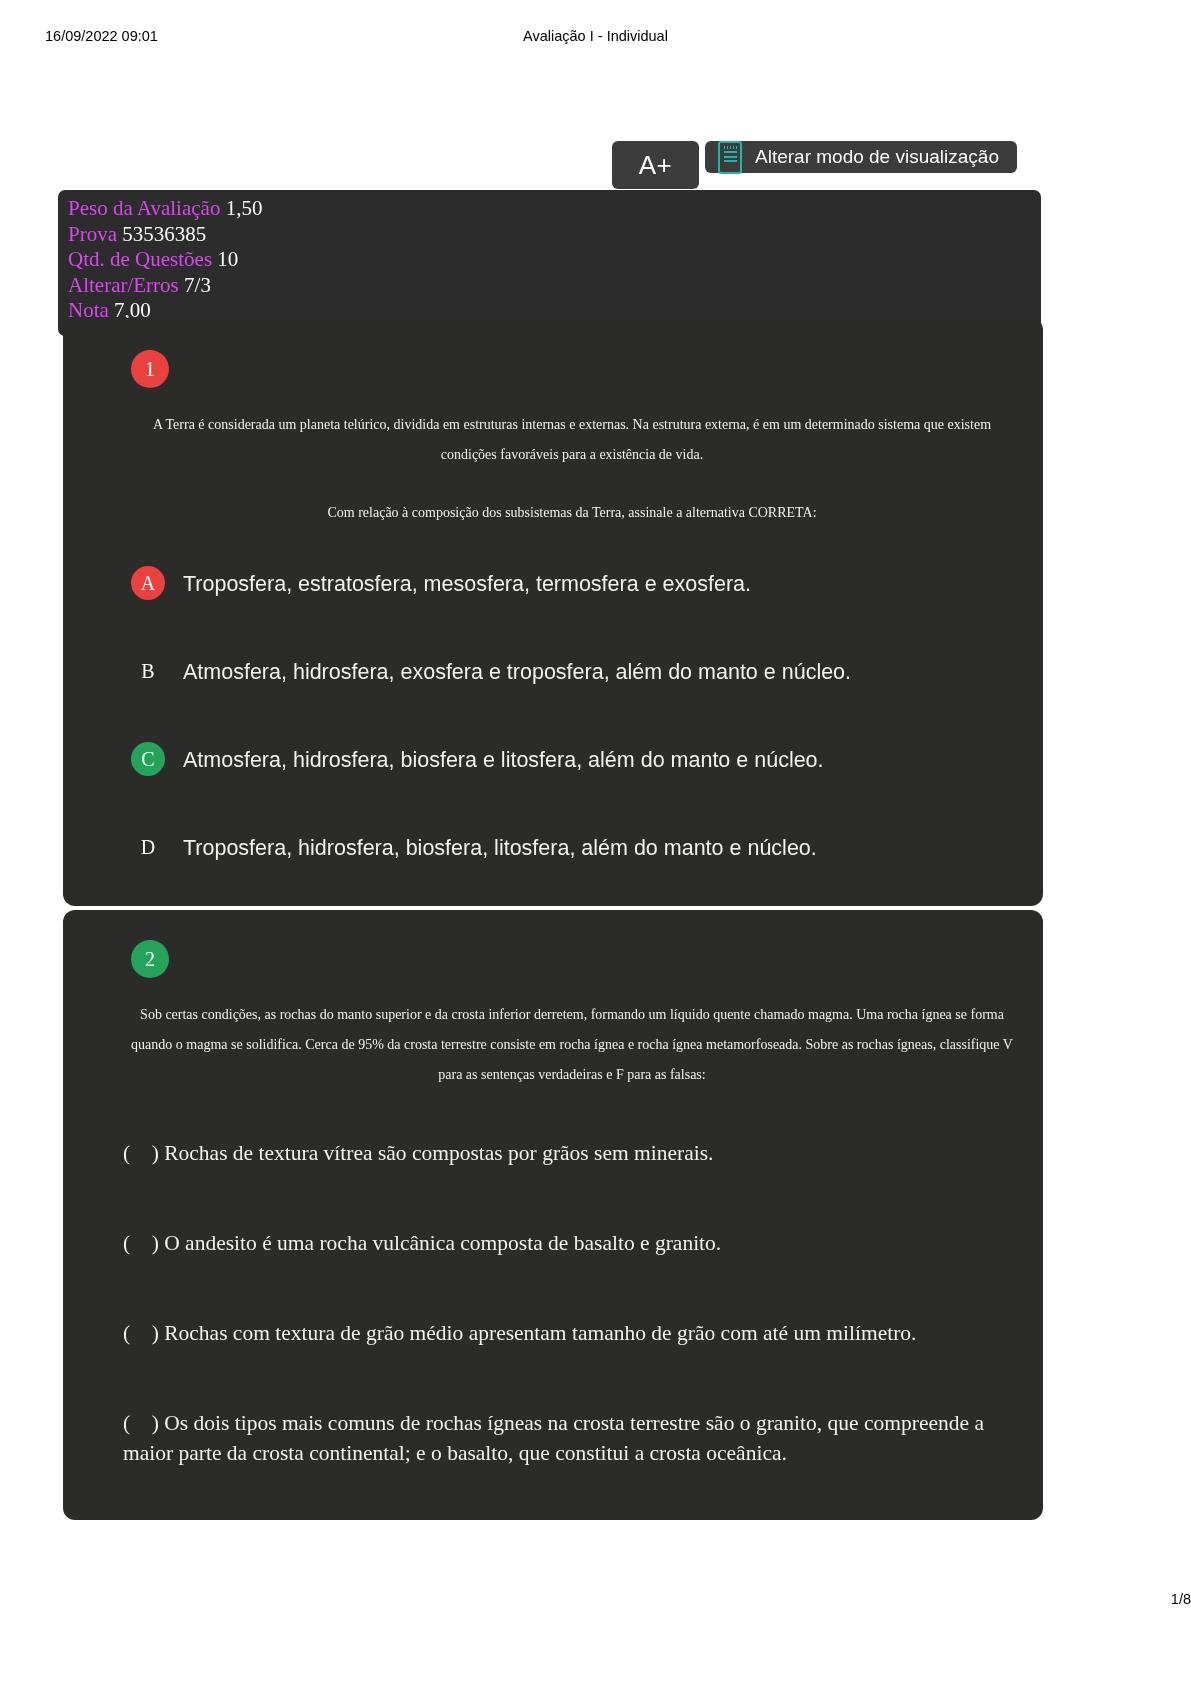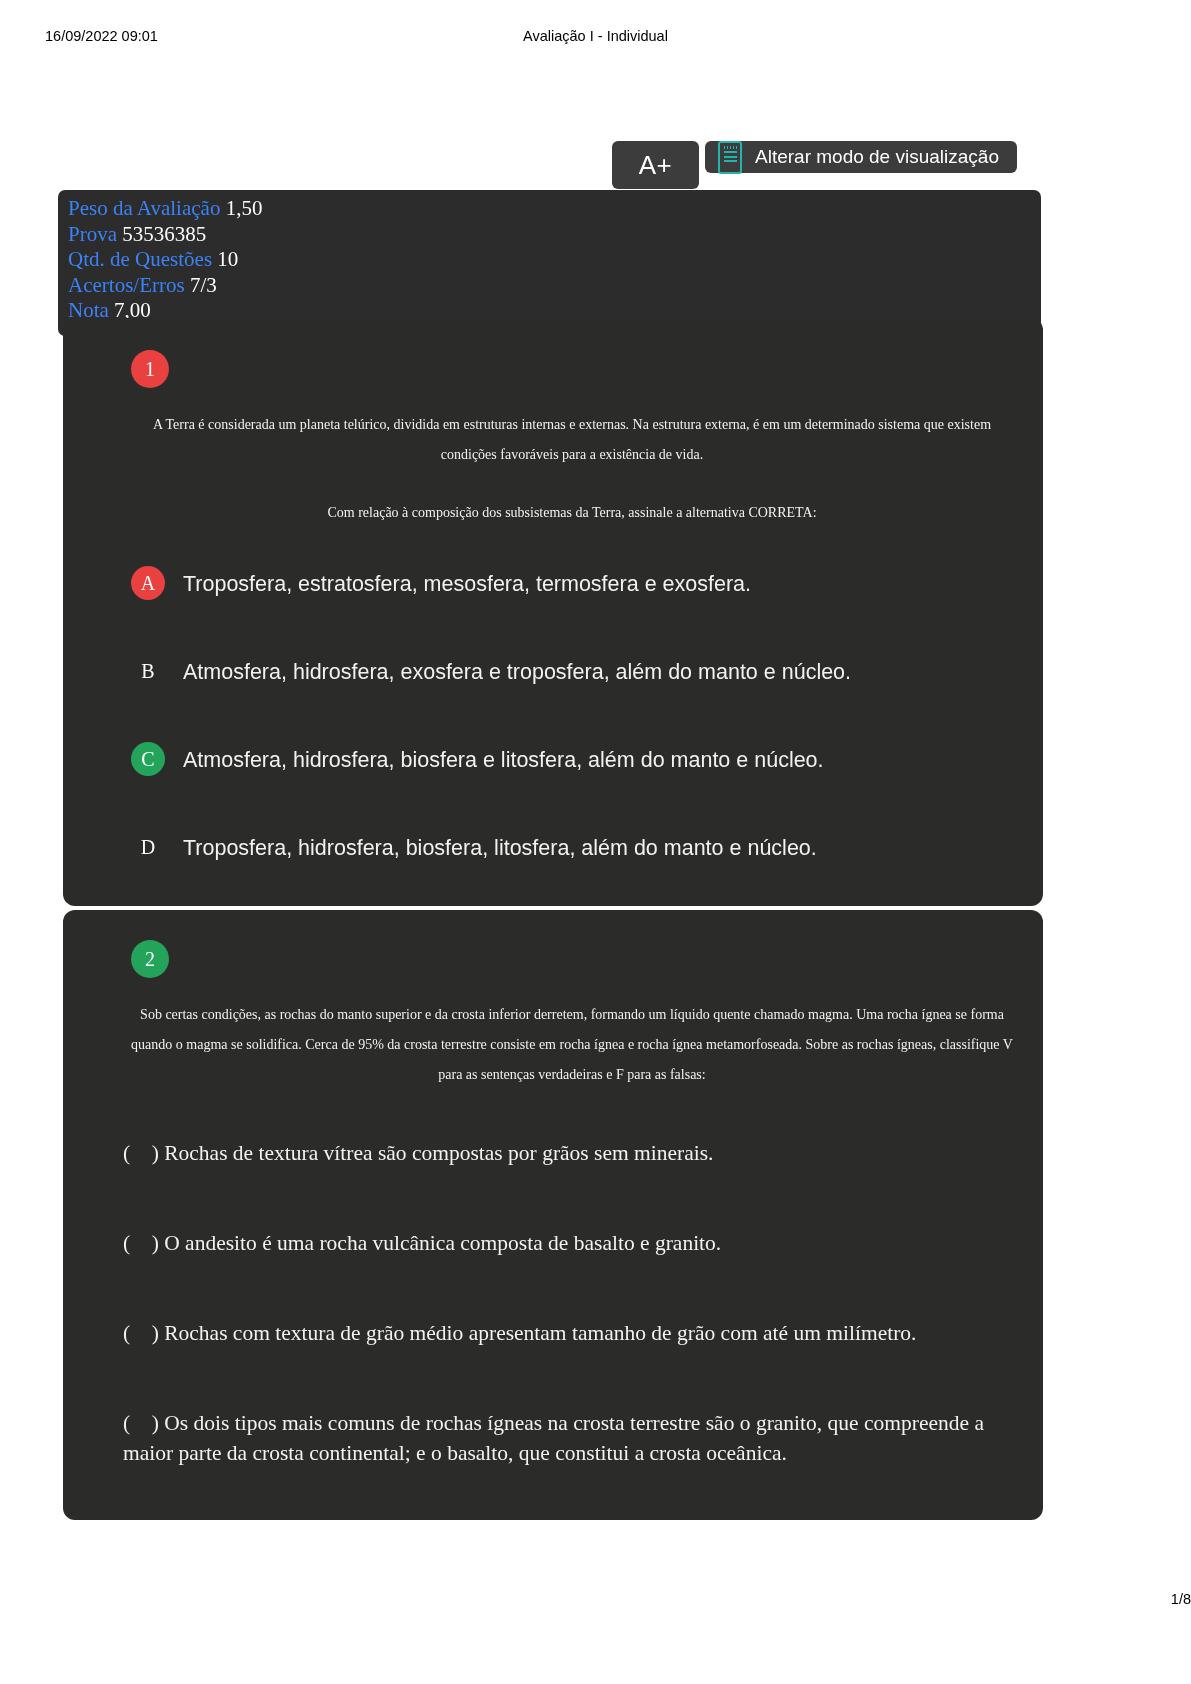--- a/index.html
+++ b/index.html
@@ -109,21 +109,21 @@
     min-height: 128px;
     background: #2c2c2c;
     border-radius: 7px;
     padding: 6px 0 12px 10px;
     box-sizing: border-box;
     font-family: "Liberation Serif", serif;
     font-size: 21px;
     line-height: 25.5px;
     color: #ffffff;
   }
-  .info-row .lbl { color: #3b82f6; }
+  .info-row .lbl { color: #d946ef; }
   .info-row .val { color: #ffffff; }
 
   
   .card {
     position: absolute;
     left: 63px;
     width: 980px;
     background: #2b2b29;
     box-sizing: border-box;
   }
@@ -257,21 +257,21 @@
   </div>
   <div class="info-row">
     <span class="lbl">Prova</span>
     <span class="val">53536385</span>
   </div>
   <div class="info-row">
     <span class="lbl">Qtd. de Questões</span>
     <span class="val">10</span>
   </div>
   <div class="info-row">
-    <span class="lbl">Acertos/Erros</span>
+    <span class="lbl">Alterar/Erros</span>
     <span class="val">7/3</span>
   </div>
   <div class="info-row">
     <span class="lbl">Nota</span>
     <span class="val">7,00</span>
   </div>
 </div>
 
 <div class="card" id="card-q1">
   <div class="q-badge red">1</div>

